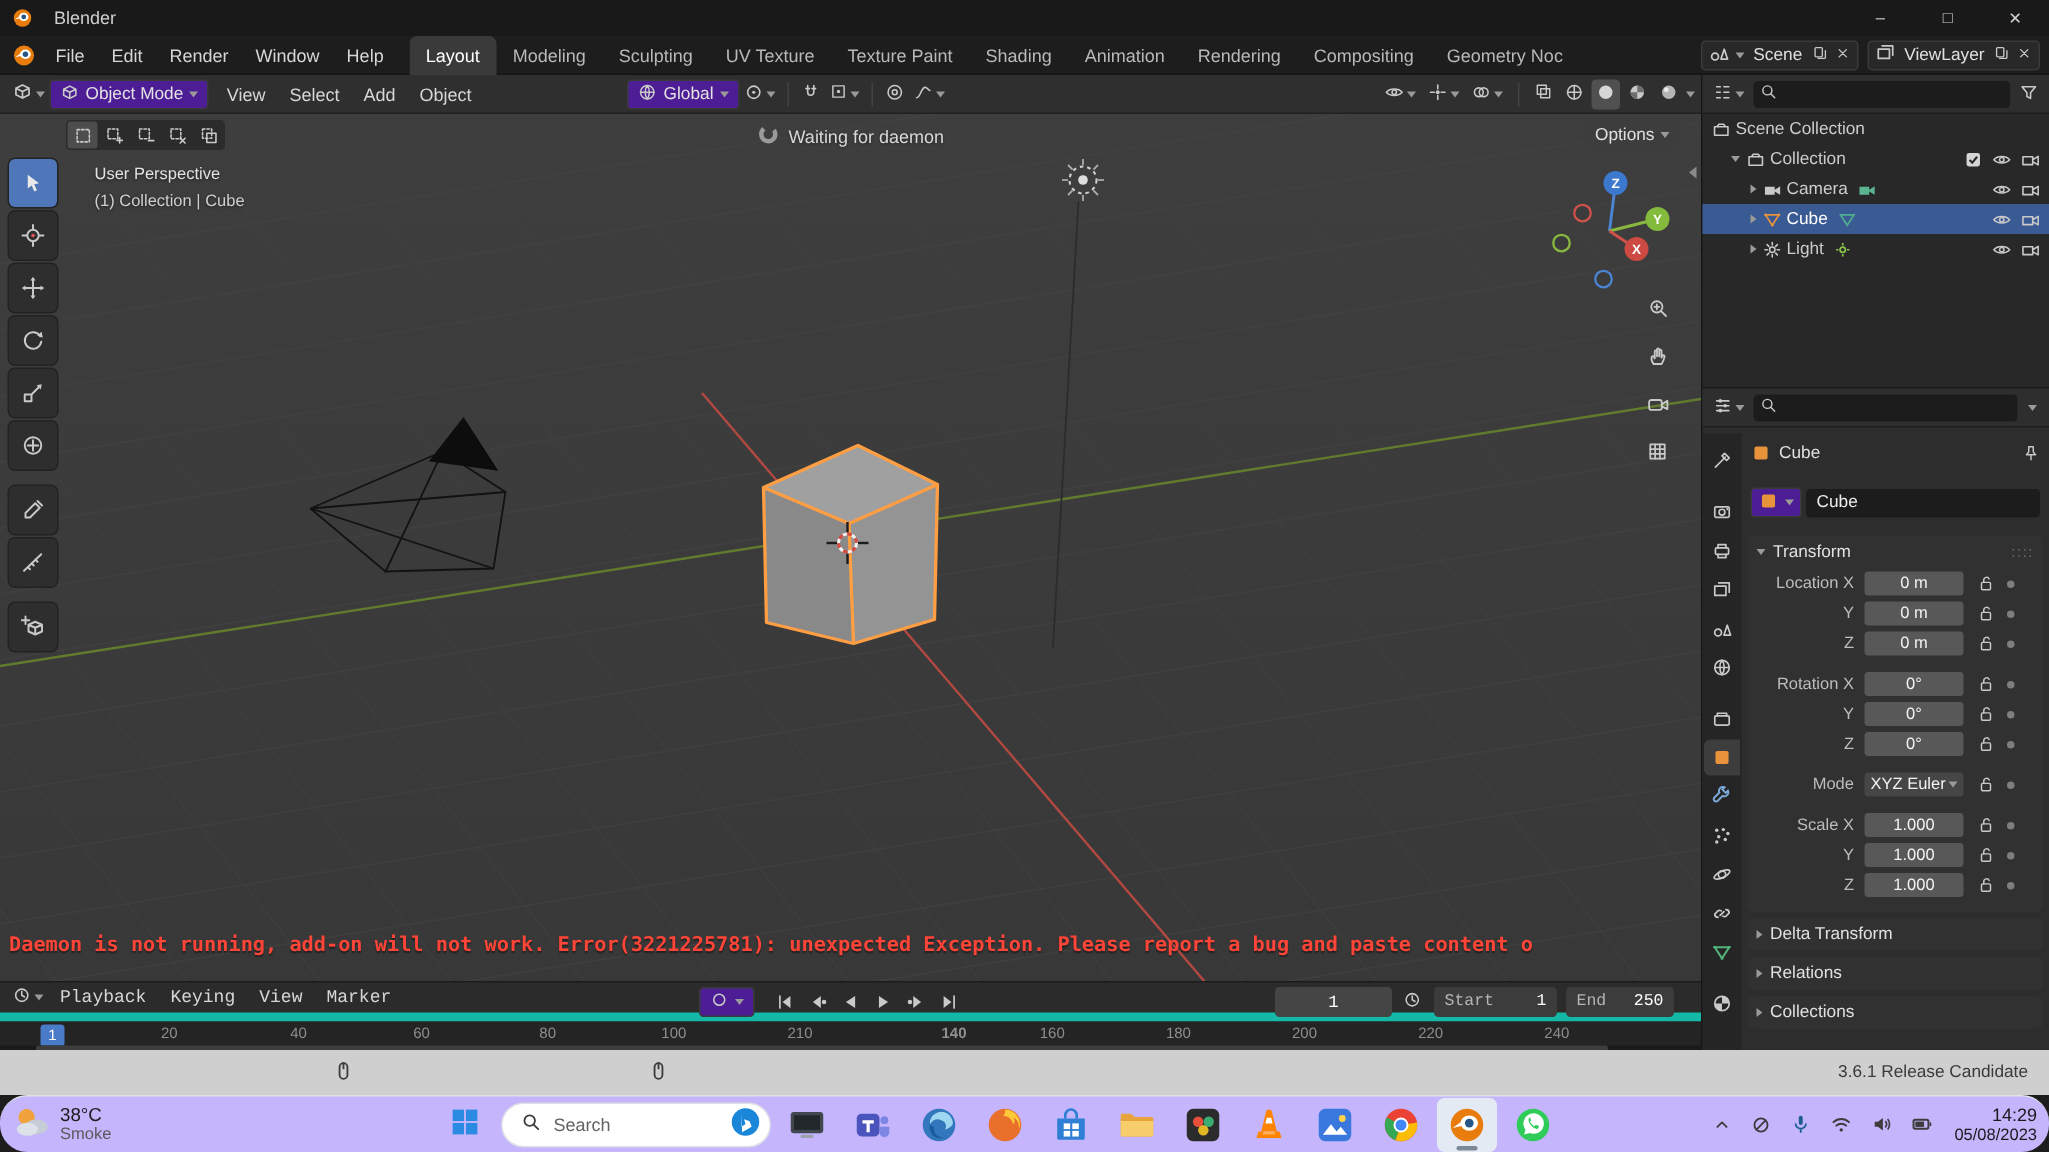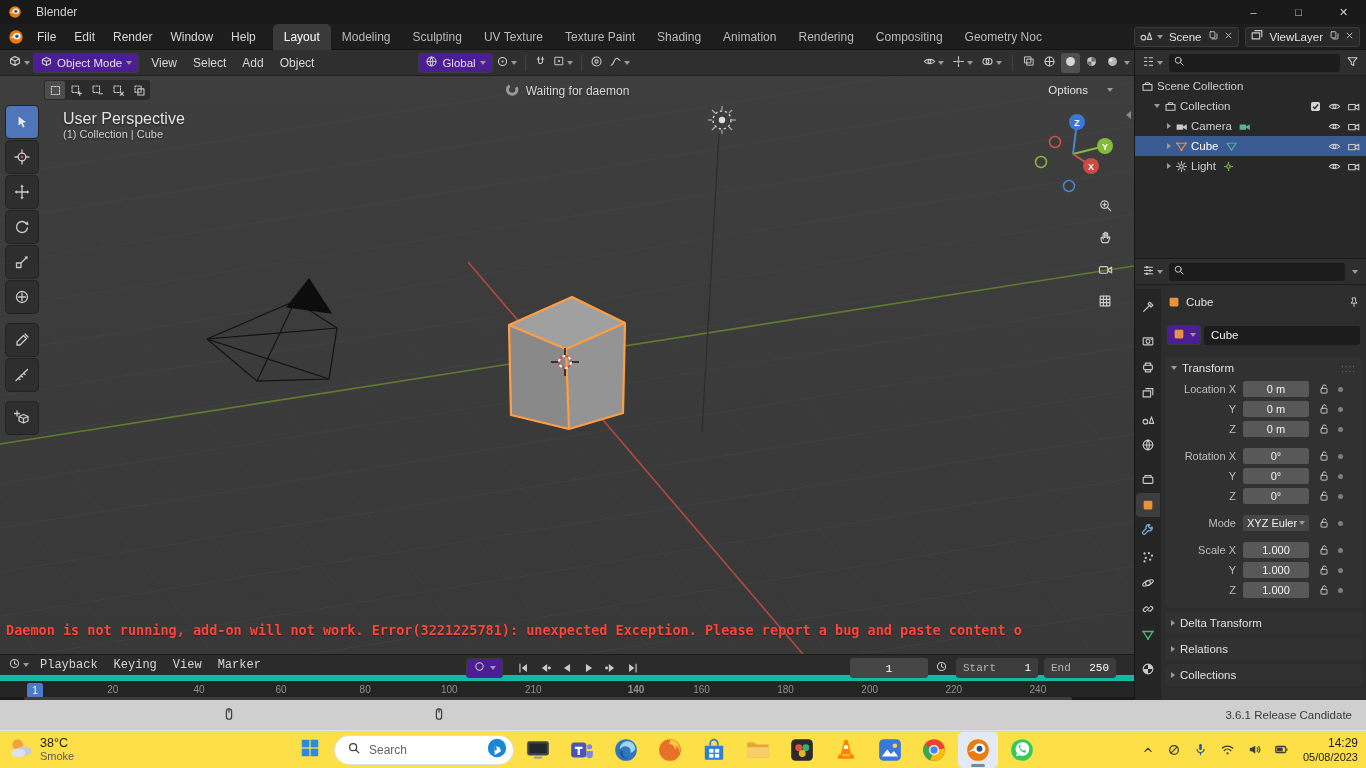--- a/index.html
+++ b/index.html
@@ -66,29 +66,29 @@
   .tr-field { width:66px; height:16px; background:#585858; border-radius:2.5px; font-size:11px; color:#f2f2f2;
     display:flex; align-items:center; justify-content:center; flex:0 0 auto; }
   .tr-field.dropdown { background:#464646; justify-content:space-between; padding:0 4px; }
   .tr-icons { display:flex; align-items:center; gap:8px; margin-left:9px; }
   .anim-dot { width:5px; height:5px; border-radius:50%; background:#7e7e7e; }
 
   
   #viewport { position:absolute; left:0; top:76px; width:1134px; height:578px;
     background:linear-gradient(#3e3e3e,#383838); overflow:hidden; }
   #scene-svg { position:absolute; left:0; top:0; }
-  .vp-overlay-text1 { position:absolute; left:63px; top:34px; font-size:16px; color:#e2e2e2; text-shadow:0 1px 2px rgba(0,0,0,.5); }
+  .vp-overlay-text1 { position:absolute; left:63px; top:34px; font-size:11px; color:#e2e2e2; text-shadow:0 1px 2px rgba(0,0,0,.5); }
   .vp-overlay-text2 { position:absolute; left:63px; top:52px; font-size:11px; color:#cfcfcf; text-shadow:0 1px 2px rgba(0,0,0,.5); }
   #select-mode-group { position:absolute; left:44px; top:4px; display:flex; gap:1px; background:#2b2b2b; border-radius:3px; padding:1px; }
   .sm-btn { width:20px; height:18px; display:flex; align-items:center; justify-content:center; border-radius:2px; }
   .sm-btn.active { background:#4d4d4d; }
   #waiting { position:absolute; left:50%; top:6px; transform:translateX(-50%); display:flex; align-items:center; gap:6px;
     font-size:12px; color:#d8d8d8; text-shadow:0 1px 2px rgba(0,0,0,.4); }
   #options-btn { position:absolute; right:12px; top:4px; height:19px; background:#3d3d3d; border-radius:9px;
-    display:flex; align-items:center; gap:19px; padding:0 9px; font-size:11.5px; color:#e0e0e0; }
+    display:flex; align-items:center; gap:4px; padding:0 9px; font-size:11.5px; color:#e0e0e0; }
   #region-collapse { position:absolute; right:3px; top:32px; }
   #toolcol { position:absolute; left:6px; top:30px; display:flex; flex-direction:column; }
   .tool-btn { width:32px; height:32px; border-radius:4px; background:#2e2e2e; box-shadow:0 0 0 1px #222;
     display:flex; align-items:center; justify-content:center; margin-bottom:3px; }
   .tool-btn.active { background:#4f76b8; }
   .tool-btn.gap { margin-top:8px; }
   #nav-btns { position:absolute; left:1092px; top:116px; display:flex; flex-direction:column; gap:6px; }
   .nav-btn { width:26px; height:26px; border-radius:50%; display:flex; align-items:center; justify-content:center; }
   #vp-error { position:absolute; left:6px; top:546px; width:1126px; white-space:nowrap; overflow:hidden;
     font-family:"DejaVu Sans Mono", monospace; font-size:13.5px; font-weight:bold; color:#ff4438;
@@ -111,22 +111,22 @@
   #tl-scroll { position:absolute; left:0; bottom:0; height:4px; width:100%; background:#1a1a1a; }
   #tl-scroll .bar { position:absolute; left:24px; right:62px; top:0; height:4px; background:#3d3d3d; border-radius:2px; }
 
   
   #statusbar { position:absolute; left:0; top:700px; width:1366px; height:30px; background:#cfcfcf;
     display:flex; align-items:center; }
   #statusbar .version { margin-left:auto; margin-right:14px; font-size:11.5px; color:#3a3a3a; }
   .mouse-hint { position:absolute; top:7px; }
 
   
-  #taskbar { position:absolute; left:0; top:730px; width:1366px; height:38px; background:#fde047; border-top:1px solid #dfe3e8;
-    display:flex; align-items:center; }
+  #taskbar { position:absolute; left:0; top:730px; width:1366px; height:38px; background:#c4b5fd; border-top:1px solid #dfe3e8;
+    display:flex; align-items:center;border-radius:18px; }
   #weather { display:flex; align-items:center; gap:6px; margin-left:8px; }
   #weather .wt { font-size:12.5px; color:#1b1b1b; line-height:13px; }
   #weather .wc { font-size:11px; color:#5a5a5a; line-height:12px; }
   #tb-center { position:absolute; left:290px; display:flex; align-items:center; gap:4px; }
   .tb-btn { width:40px; height:36px; display:flex; align-items:center; justify-content:center; border-radius:5px; position:relative; }
   .tb-btn.active { background:#e4eaf3; }
   .tb-btn.active::after { content:""; position:absolute; bottom:1px; left:50%; transform:translateX(-50%);
     width:14px; height:3px; border-radius:2px; background:#7d8896; }
   #search-pill { width:180px; height:30px; background:#ffffff; border:1px solid #dcdfe6; border-radius:16px;
     display:flex; align-items:center; padding:0 5px 0 12px; gap:8px; }

